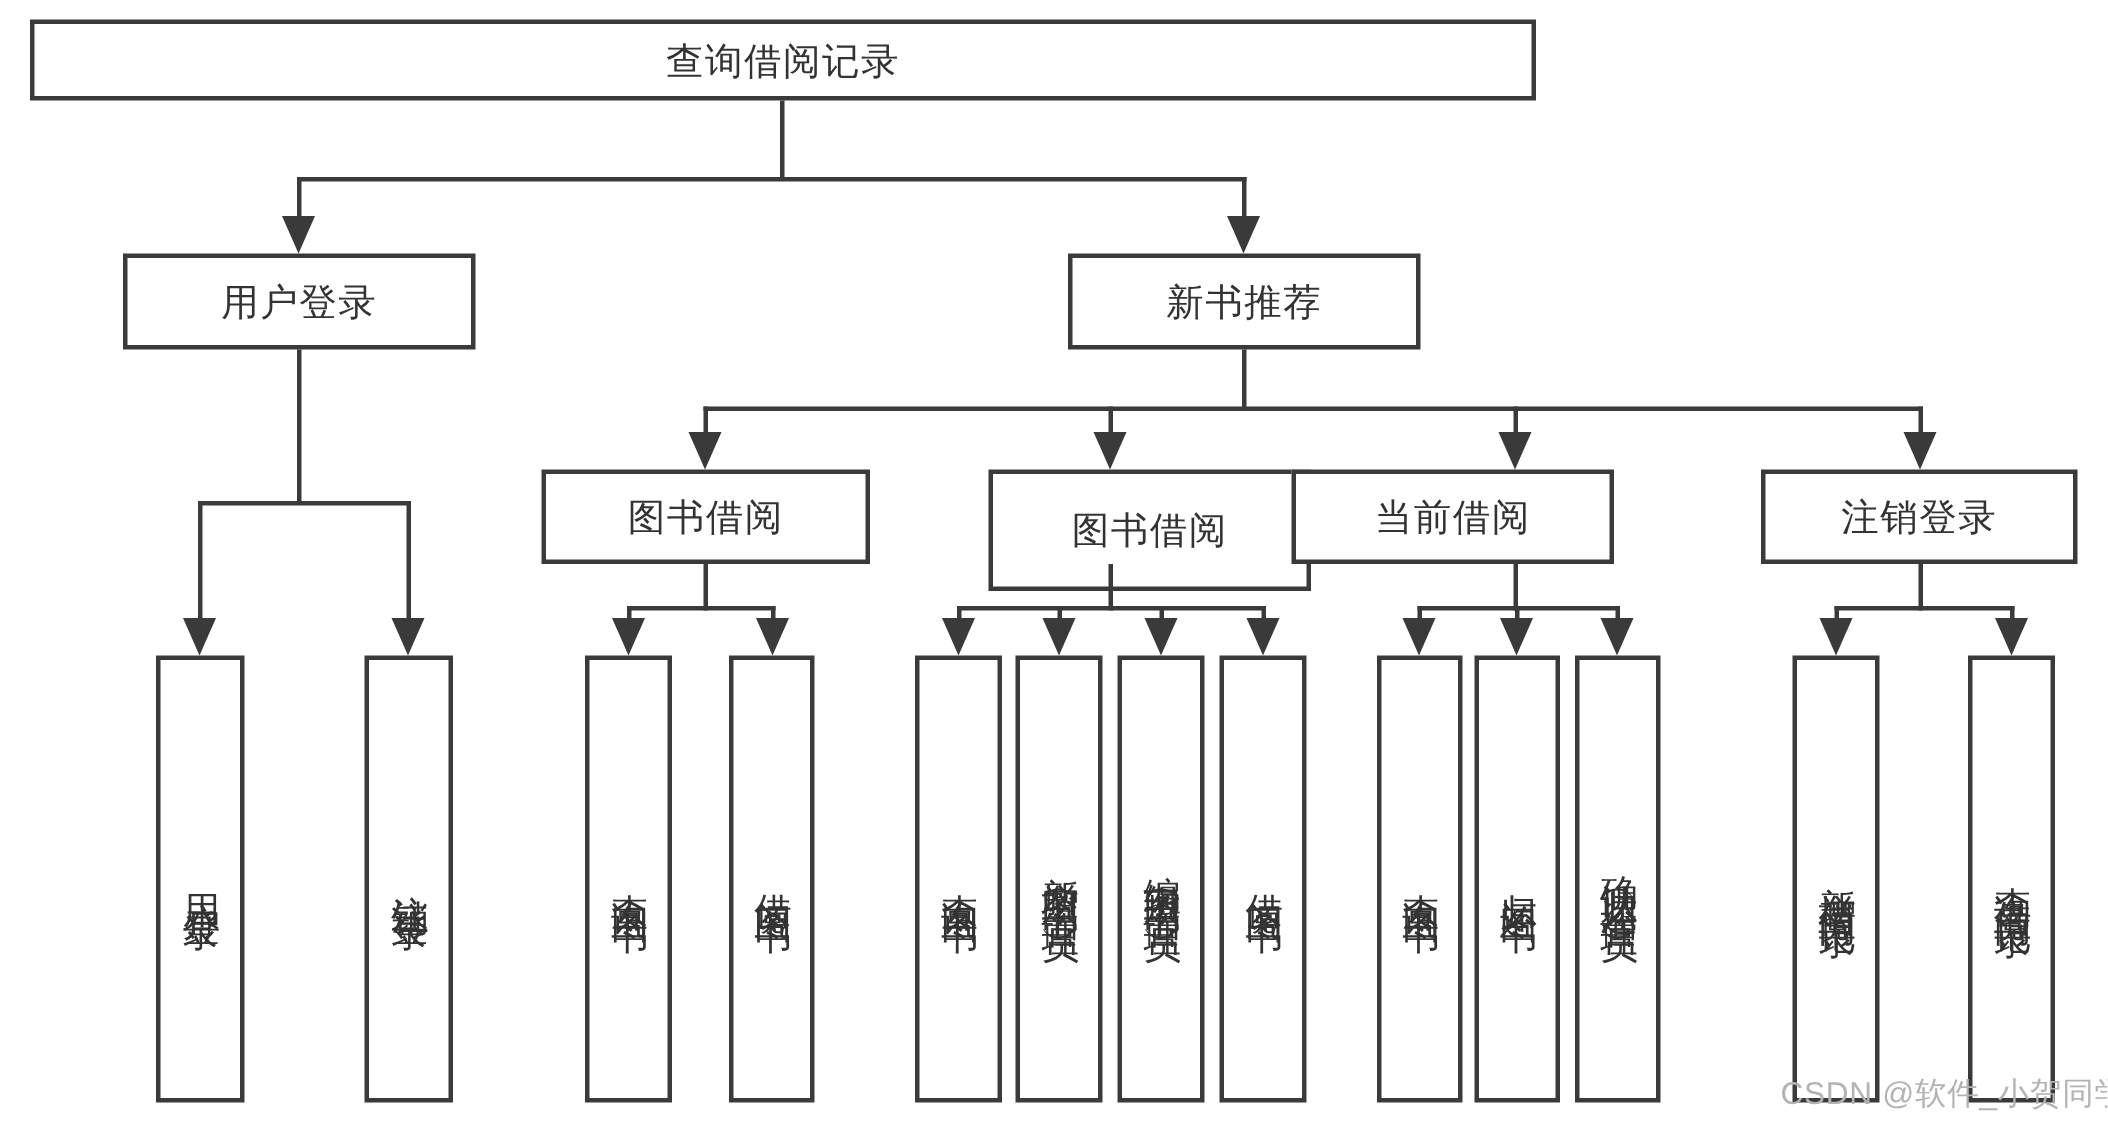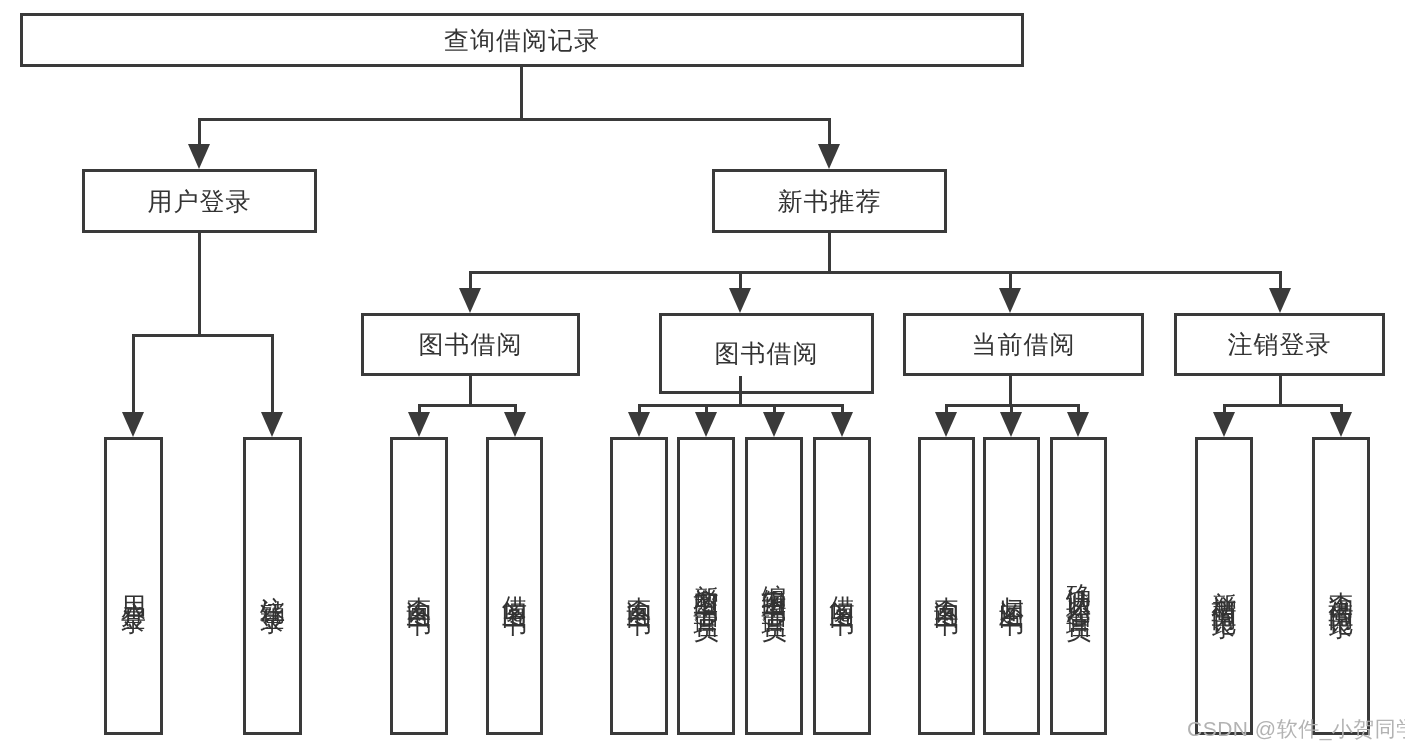--- a/index.html
+++ b/index.html
@@ -36,21 +36,21 @@
 
 <div class="canvas">
 
   <div class="box hbox" style="left:20px;top:13px;width:1004px;height:54px">查询借阅记录</div>
 
   <div class="box hbox" style="left:82px;top:169px;width:235px;height:64px">用户登录</div>
   <div class="box hbox" style="left:712px;top:169px;width:235px;height:64px">新书推荐</div>
 
   <div class="box hbox" style="left:361px;top:313px;width:219px;height:63px">图书借阅</div>
   <div class="box hbox" style="left:659px;top:313px;width:215px;height:81px">图书借阅</div>
-  <div class="box hbox" style="left:903px;top:313px;width:241px;height:63px">当前借阅</div>
+  <div class="box hbox" style="left:861px;top:313px;width:215px;height:63px">当前借阅</div>
   <div class="box hbox" style="left:1174px;top:313px;width:211px;height:63px">注销登录</div>
 
   <div class="box vbox" style="left:104px;width:59px">
     <span class="vtext">用户登录</span>
   </div>
   <div class="box vbox" style="left:243px;width:59px">
     <span class="vtext">注销登录</span>
   </div>
 
   <div class="box vbox" style="left:390px;width:58px">

